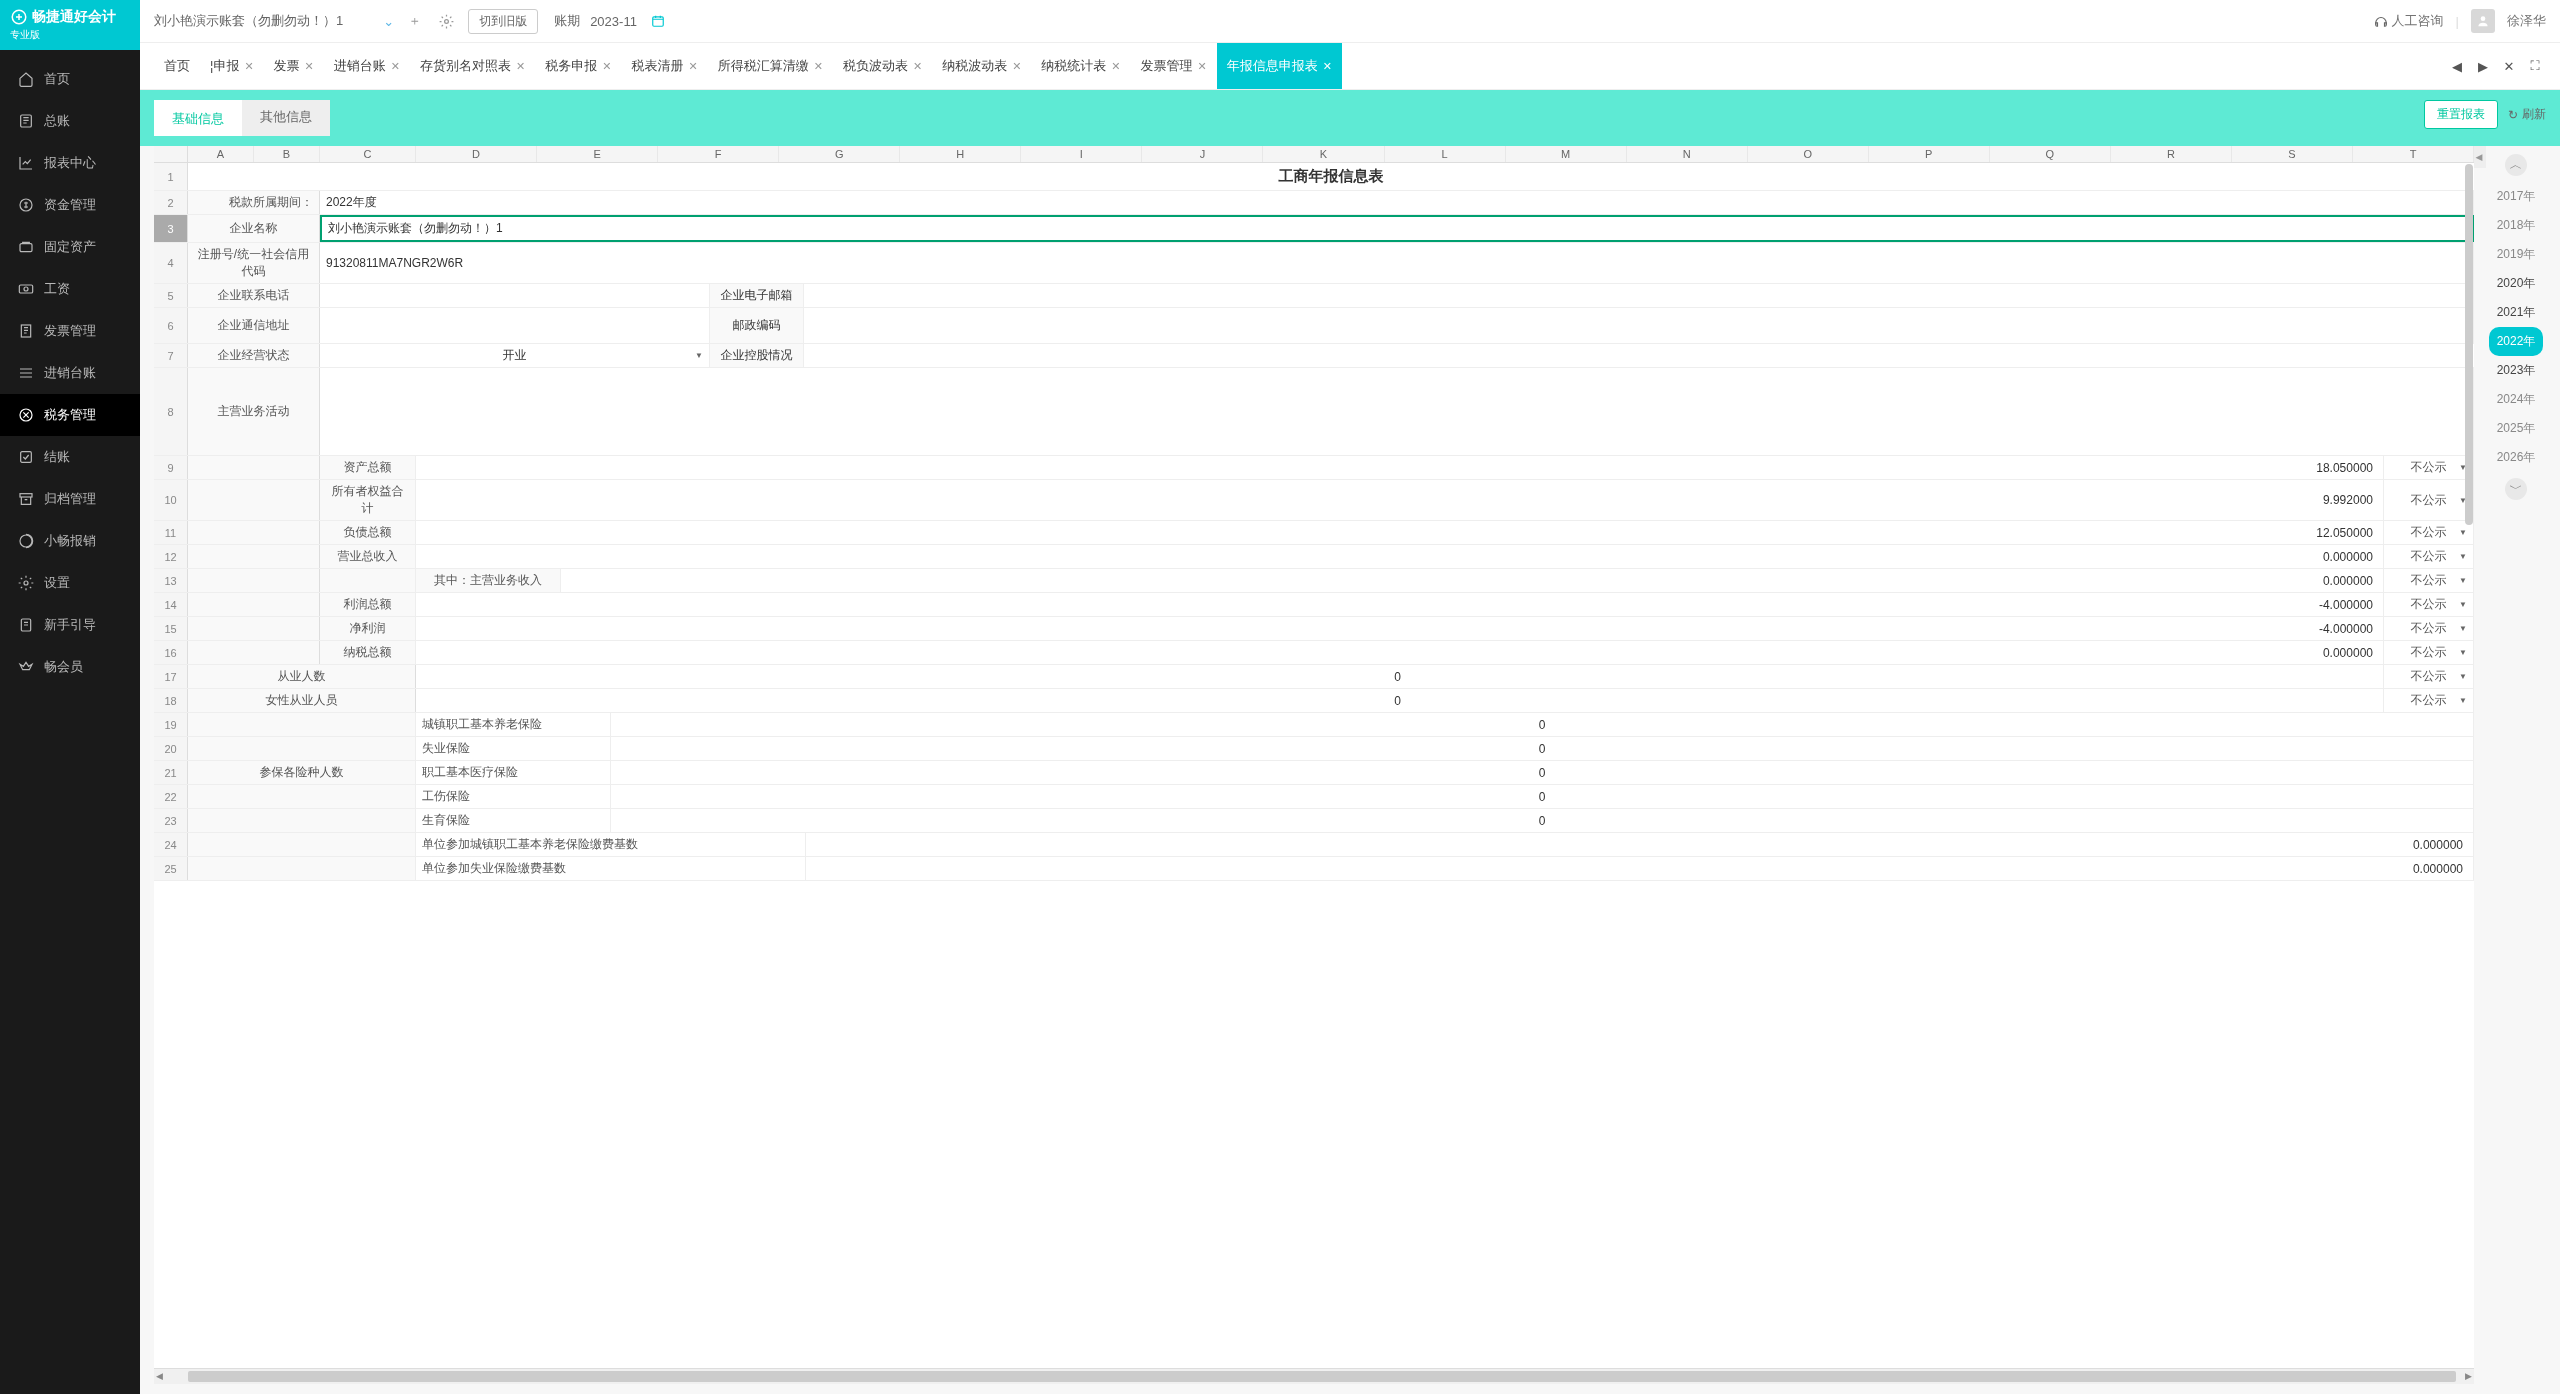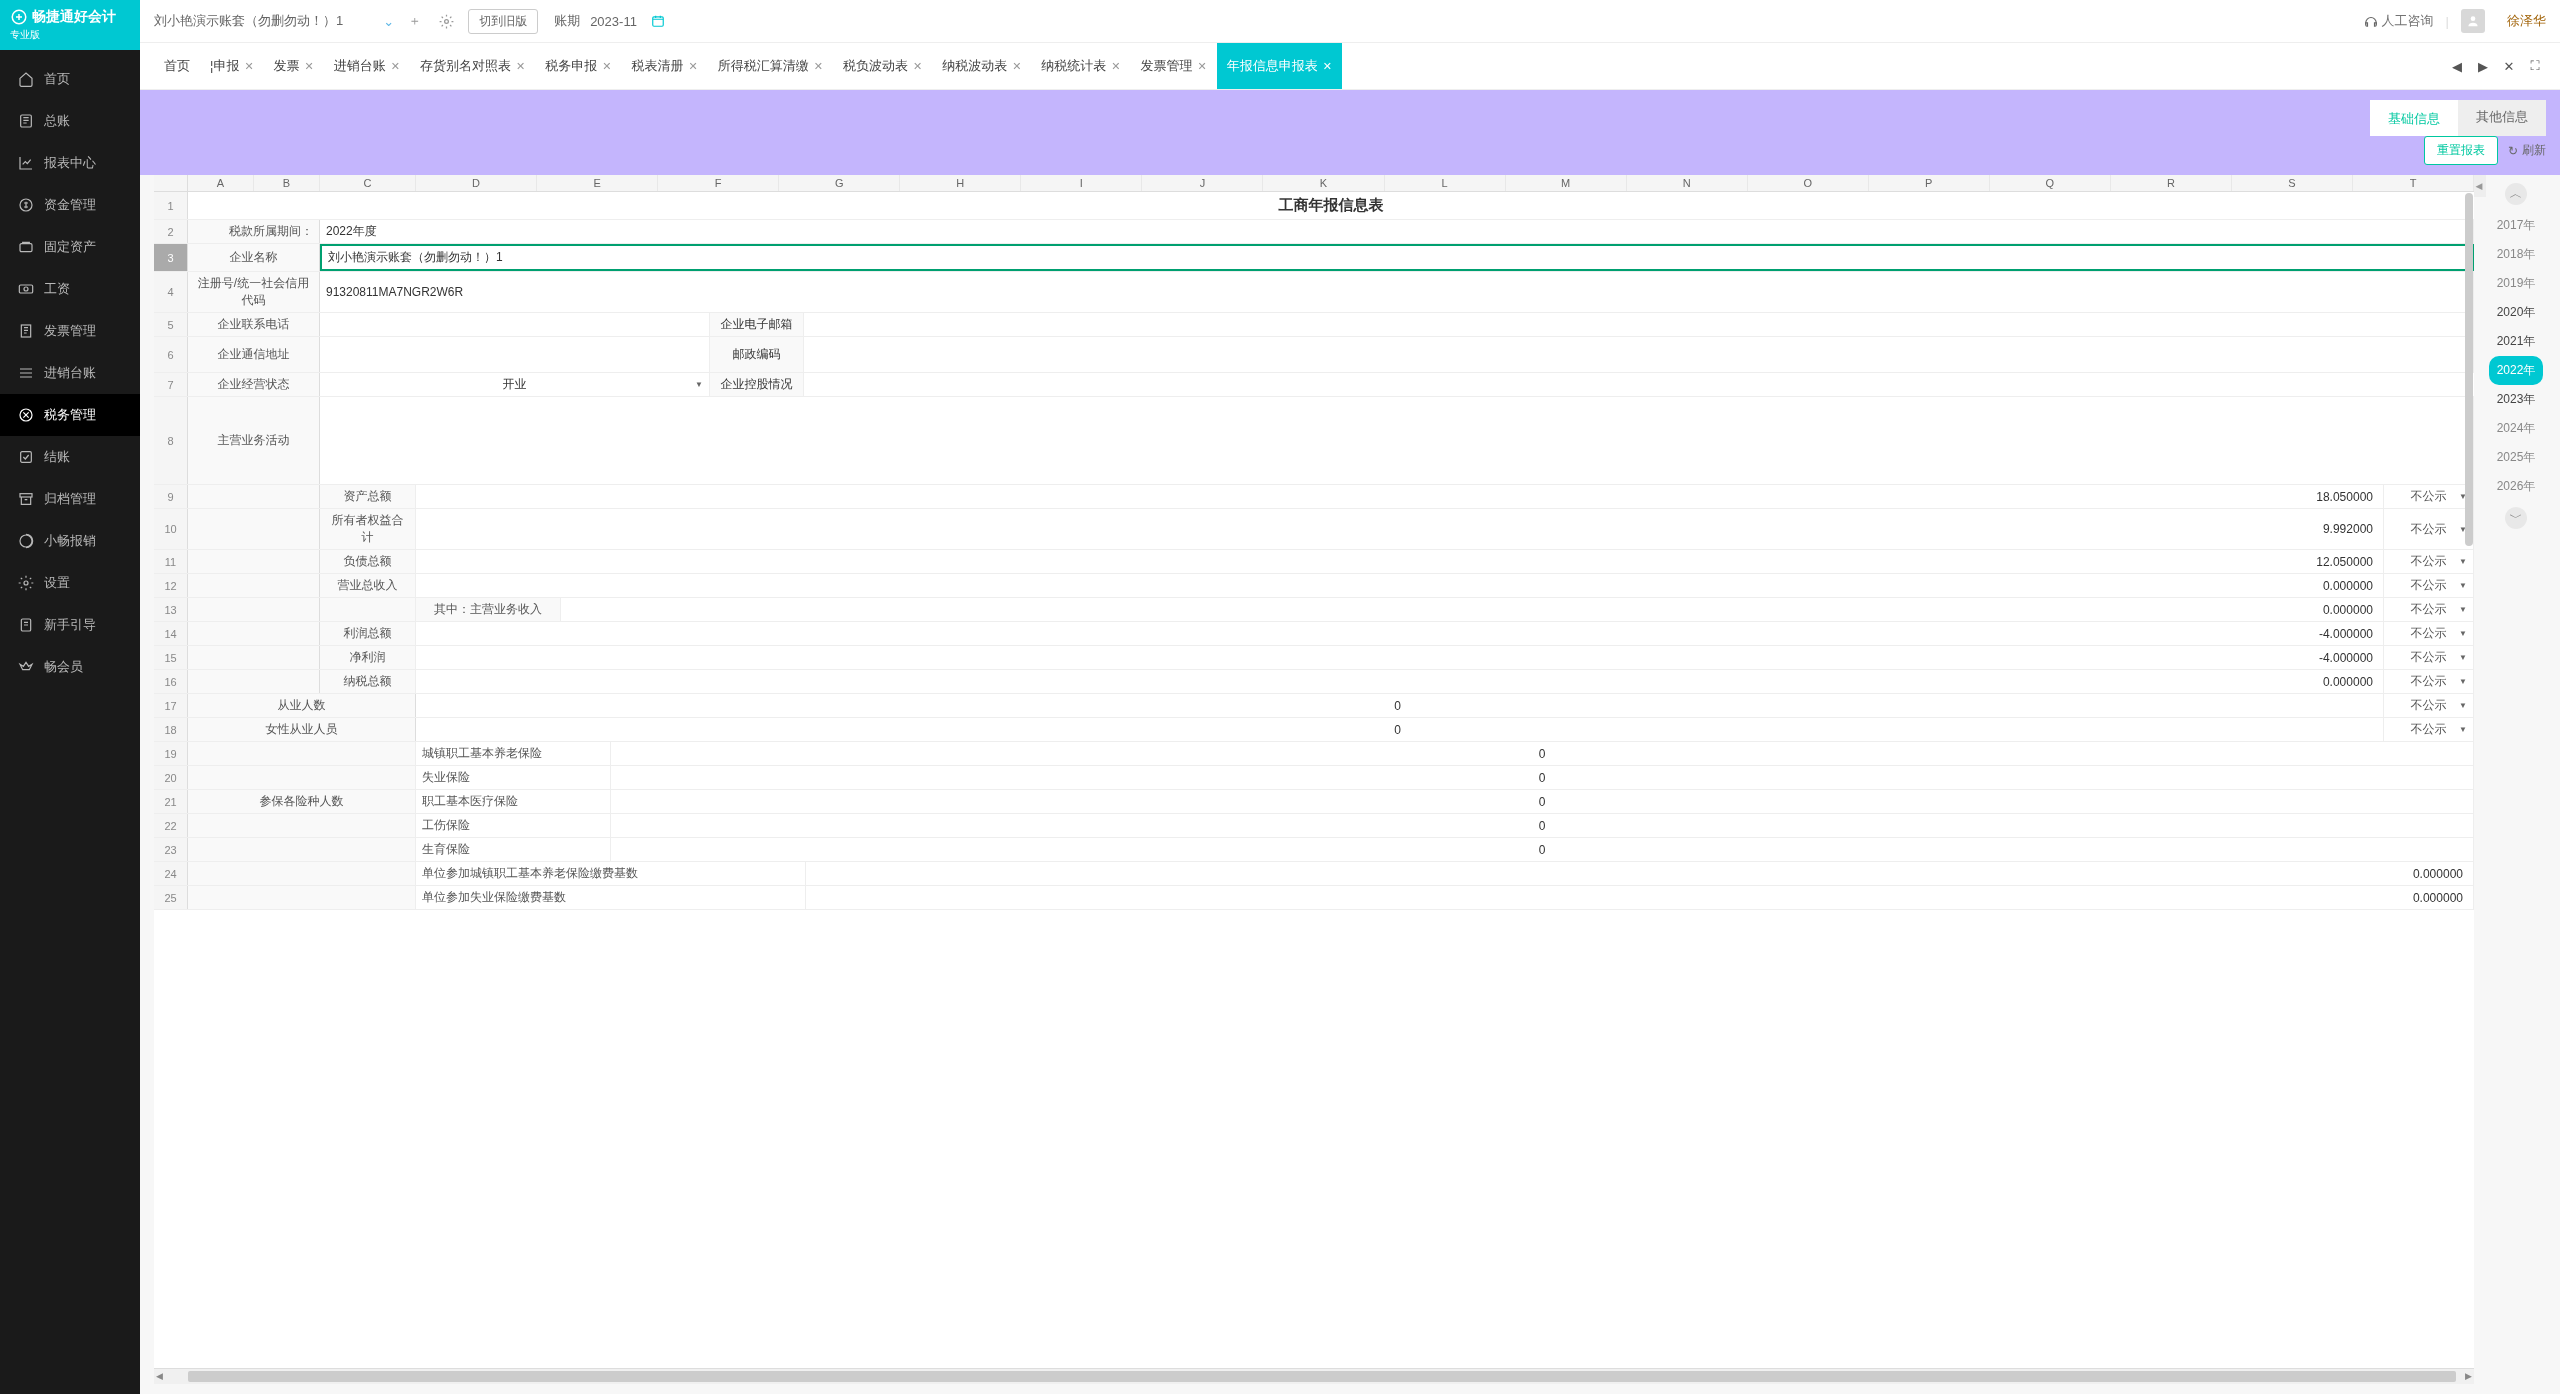--- a/index.html
+++ b/index.html
@@ -23,34 +23,34 @@
 .topbar { display: flex; align-items: center; padding: 8px 14px; border-bottom: 1px solid #eee; gap: 10px; }
 .account-select { color: #666; font-size: 13px; display: flex; align-items: center; gap: 40px; }
 .chevron-down { color: #5eb7e6; }
 .icon-btn { cursor: pointer; color: #999; padding: 4px; }
 .switch-old { border: 1px solid #ccc; padding: 3px 10px; border-radius: 3px; color: #666; font-size: 12px; cursor: pointer; }
 .period-label { color: #666; font-size: 13px; margin-left: 6px; }
 .period-val { color: #666; font-size: 13px; }
 .topbar-right { margin-left: auto; display: flex; align-items: center; gap: 12px; }
 .support { display: flex; align-items: center; gap: 4px; color: #737373; cursor: pointer; font-size: 13px; }
 .avatar { width: 24px; height: 24px; background: #d8d8d8; border-radius: 3px; display: inline-flex; align-items: center; justify-content: center; color: #fff; }
-.username { color: #a16207; margin-left: 10px; }
+.username { color: #737373; }
 
 
 .tabstrip { display: flex; align-items: center; padding: 0 14px; border-bottom: 1px solid #eee; position: relative; }
 .tabs-scroll { display: flex; align-items: center; overflow: hidden; flex: 1; }
 .tab { padding: 14px 10px; display: flex; align-items: center; gap: 5px; cursor: pointer; font-size: 13px; color: #444; white-space: nowrap;}
 .tab.active { background: #00c8d2; color: #fff; padding: 14px 10px; }
 .tab .close { font-size: 11px; color: #999; }
 .tab.active .close { color: #fff; }
 .tab-controls { display: flex; align-items: center; gap: 4px; padding-left: 6px; }
 .tab-ctrl { width: 22px; height: 22px; display: flex; align-items: center; justify-content: center; cursor: pointer; color: #555; }
 
 
-.subbar { display: flex; align-items: flex-end; padding: 10px 14px; background: #c4b5fd; flex-direction: column; }
+.subbar { display: flex; align-items: flex-start; padding: 10px 14px; background: #5eead4; }
 .sub-tabs { display: flex; }
 .sub-tab { padding: 8px 18px; cursor: pointer; font-size: 13px; background: #eee; color: #666; }
 .sub-tab.active { background: #fff; color: #00c8a0; border-top: 2px solid transparent; }
 .subbar-right { margin-left: auto; display: flex; gap: 10px; align-items: center; }
 .btn-reset { border: 1px solid #00c8a0; color: #00c8a0; padding: 5px 12px; border-radius: 3px; cursor: pointer; font-size: 12px; background: #fff; }
 .btn-refresh { color: #666; display: flex; align-items: center; gap: 4px; cursor: pointer; font-size: 12px; }
 
 
 .workarea { flex: 1; display: flex; min-height: 0; background: #f7f7f7; padding: 0 14px 10px 14px; }
 .sheet-wrap { flex: 1; background: #fff; display: flex; flex-direction: column; min-width: 0; position: relative; }

